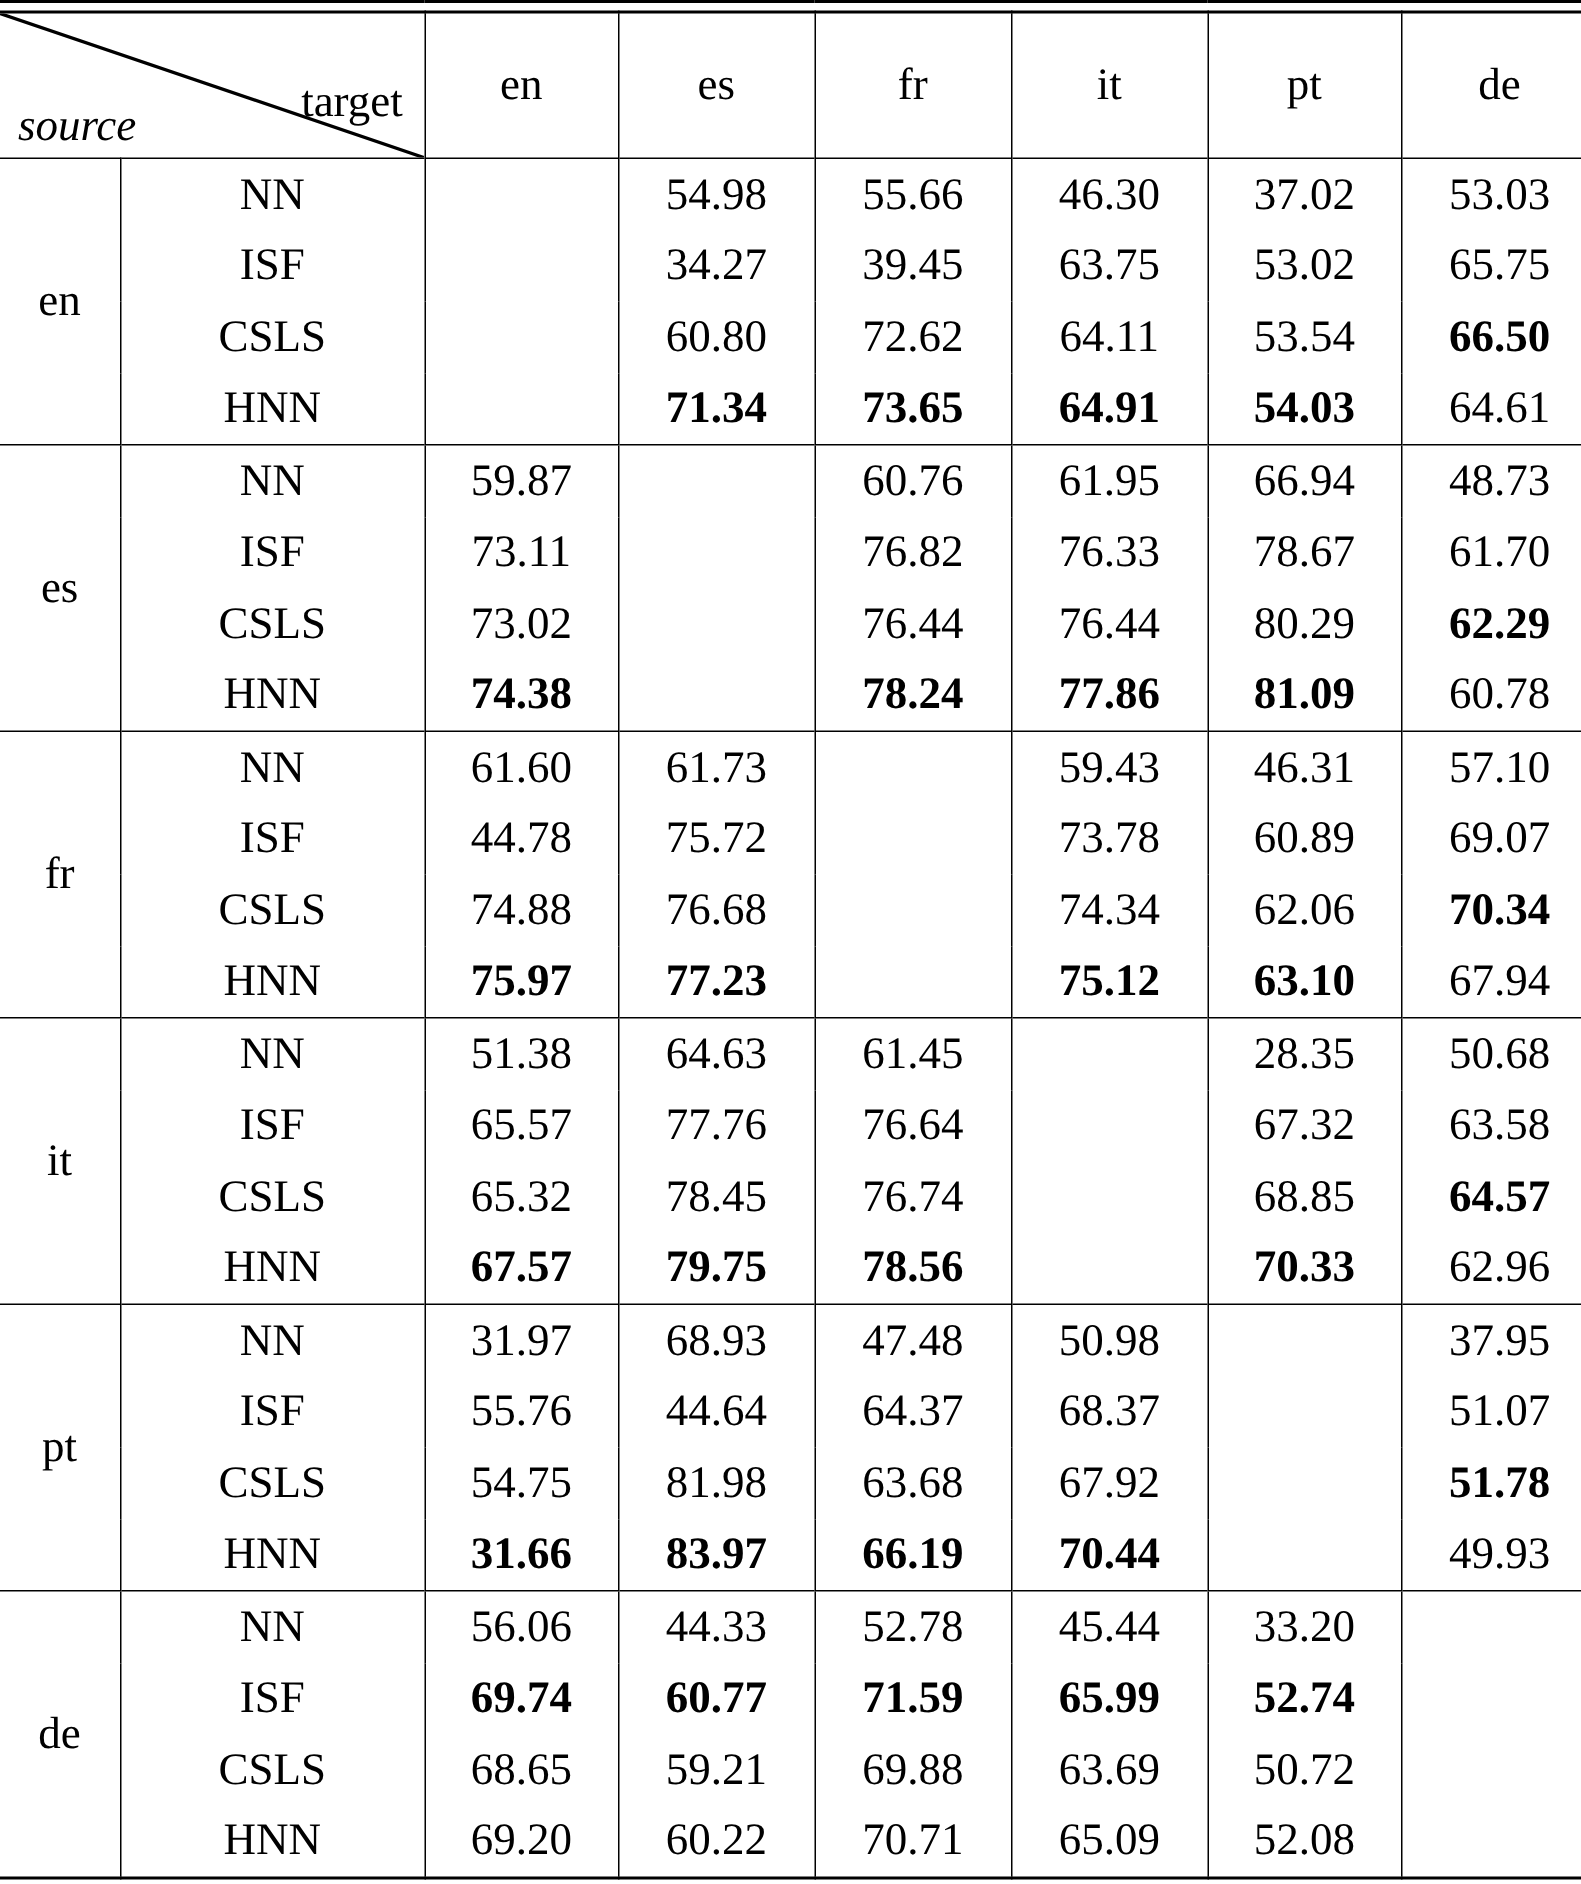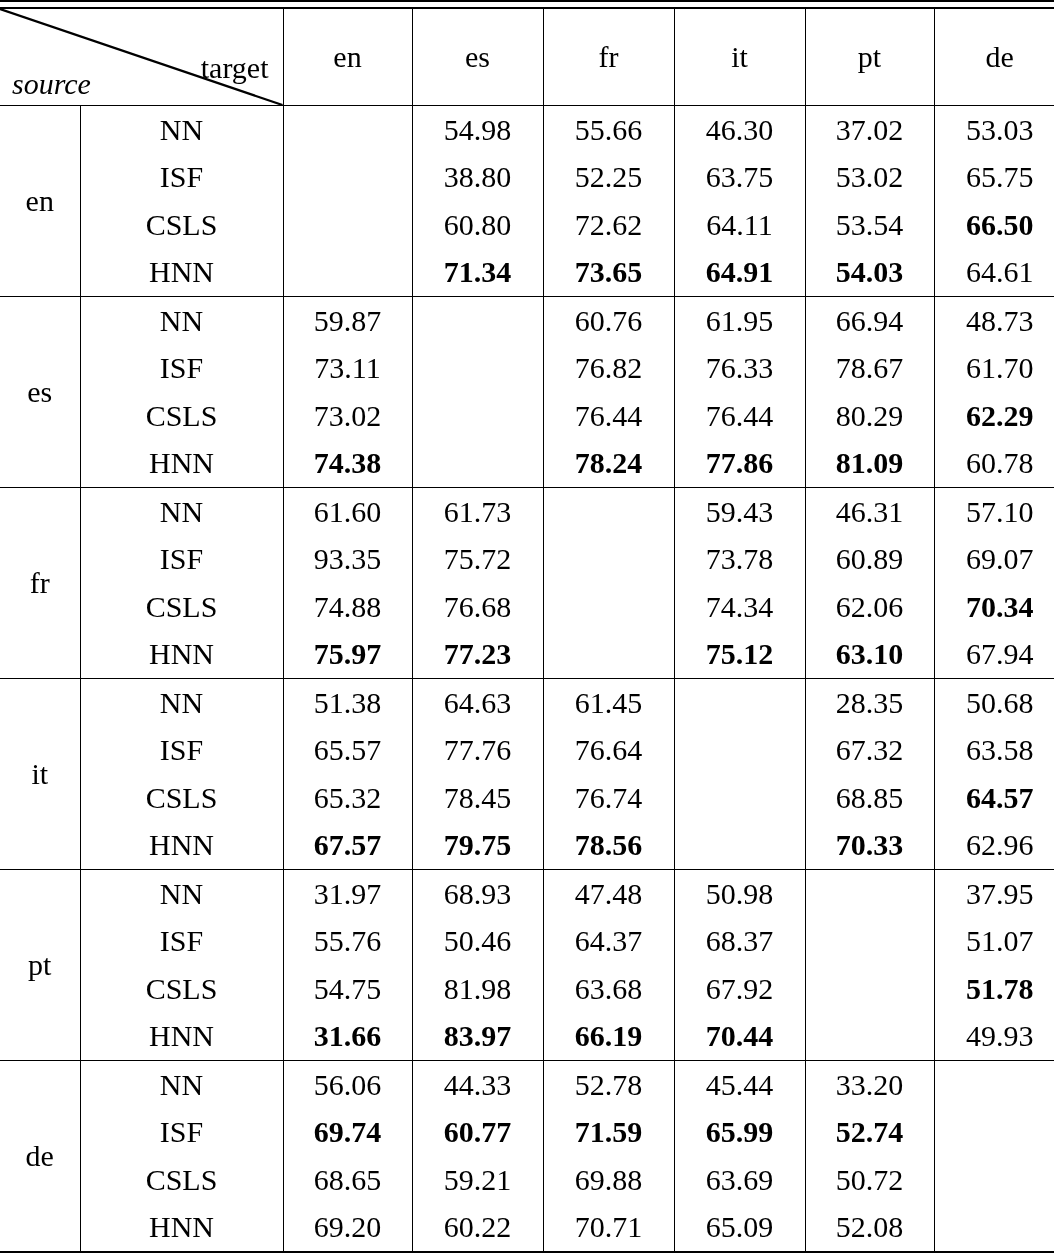--- a/index.html
+++ b/index.html
@@ -165,22 +165,22 @@
           <td class="empty-val"></td>
           <td>54.98</td>
           <td>55.66</td>
           <td>46.30</td>
           <td>37.02</td>
           <td class="last-col">53.03</td>
         </tr>
         <tr>
           <td class="method">ISF</td>
           <td class="empty-val"></td>
-          <td>38.80</td>
-          <td>52.25</td>
+          <td>34.27</td>
+          <td>39.45</td>
           <td>63.75</td>
           <td>53.02</td>
           <td class="last-col">65.75</td>
         </tr>
         <tr>
           <td class="method">CSLS</td>
           <td class="empty-val"></td>
           <td>60.80</td>
           <td>72.62</td>
           <td>64.11</td>
@@ -238,21 +238,21 @@
           <td class="method">NN</td>
           <td>61.60</td>
           <td>61.73</td>
           <td class="empty-val"></td>
           <td>59.43</td>
           <td>46.31</td>
           <td class="last-col">57.10</td>
         </tr>
         <tr>
           <td class="method">ISF</td>
-          <td>93.35</td>
+          <td>44.78</td>
           <td>75.72</td>
           <td class="empty-val"></td>
           <td>73.78</td>
           <td>60.89</td>
           <td class="last-col">69.07</td>
         </tr>
         <tr>
           <td class="method">CSLS</td>
           <td>74.88</td>
           <td>76.68</td>
@@ -313,21 +313,21 @@
           <td>31.97</td>
           <td>68.93</td>
           <td>47.48</td>
           <td>50.98</td>
           <td class="empty-val"></td>
           <td class="last-col">37.95</td>
         </tr>
         <tr>
           <td class="method">ISF</td>
           <td>55.76</td>
-          <td>50.46</td>
+          <td>44.64</td>
           <td>64.37</td>
           <td>68.37</td>
           <td class="empty-val"></td>
           <td class="last-col">51.07</td>
         </tr>
         <tr>
           <td class="method">CSLS</td>
           <td>54.75</td>
           <td>81.98</td>
           <td>63.68</td>

